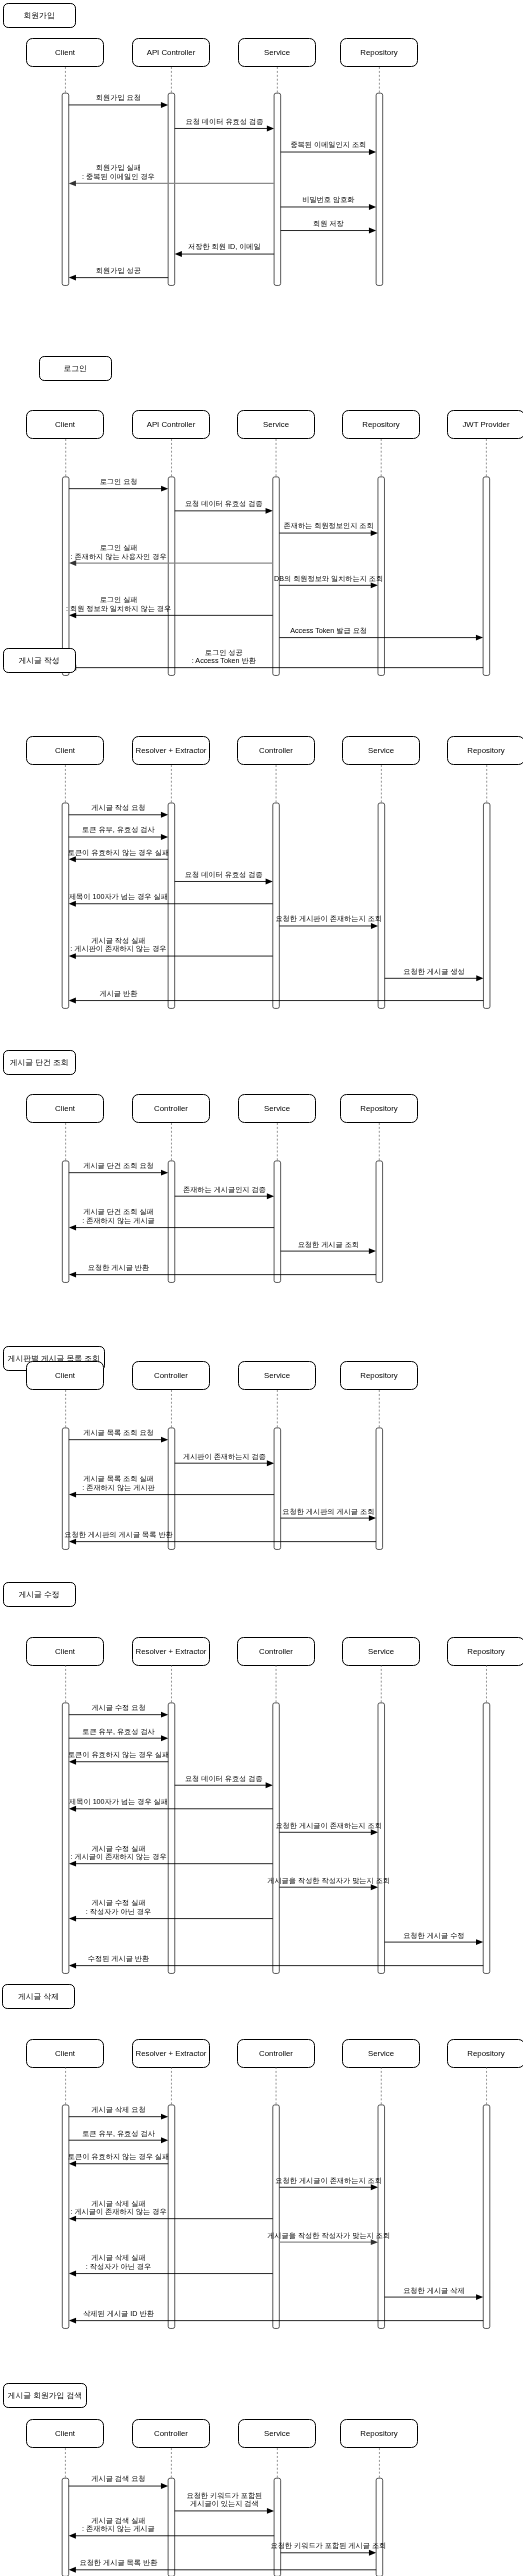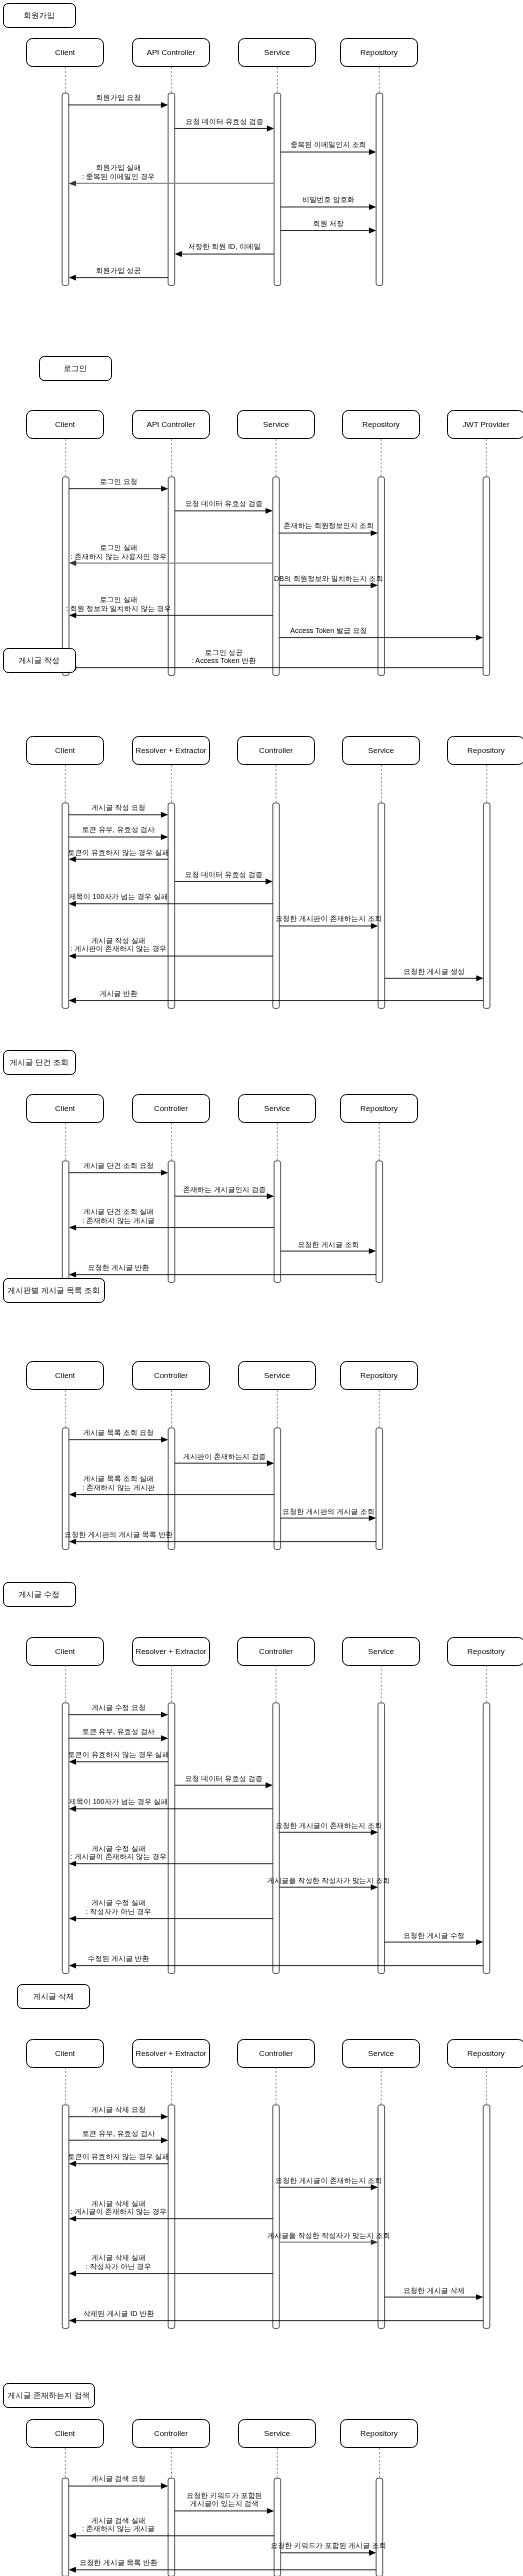--- a/index.html
+++ b/index.html
@@ -254,21 +254,21 @@
         </g>
         <text x="502" y="189" text-anchor="middle">요청한 게시글 조회</text>
         <g>
           <line x1="575" y1="232" x2="114" y2="232" stroke="#000000" stroke-width="1.3"></line>
           <polygon points="105,232 116,227.5 116,236.5" fill="#000000"></polygon>
         </g>
         <text x="181" y="225" text-anchor="middle">요청한 게시글 반환</text>
       </svg>
     </div>
     <div class="section" style="top: 0px;">
-      <div class="title-box" style="left: 2.6px; top: 1278px;">게시판별 게시글 목록 조회</div>
+      <div class="title-box" style="left: 2.6px; top: 1346px;">게시판별 게시글 목록 조회</div>
       <div class="pbox" style="left: 26px; top: 1361px;">Client</div>
       <div class="pbox" style="left: 132px; top: 1361px;">Controller</div>
       <div class="pbox" style="left: 238px; top: 1361px;">Service</div>
       <div class="pbox" style="left: 340px; top: 1361px;">Repository</div>
       <svg class="dsvg" width="524" height="166" style="top: 1390px;" viewBox="0 0 801 254">
         <line x1="100" y1="0" x2="100" y2="58" stroke="#5b5b5b" stroke-width="1" stroke-dasharray="3,3"></line>
         <rect x="95" y="58" width="10" height="186" rx="3" fill="#ffffff" stroke="#000000" stroke-width="1"></rect>
         <line x1="262" y1="0" x2="262" y2="58" stroke="#5b5b5b" stroke-width="1" stroke-dasharray="3,3"></line>
         <rect x="257" y="58" width="10" height="186" rx="3" fill="#ffffff" stroke="#000000" stroke-width="1"></rect>
         <line x1="424" y1="0" x2="424" y2="58" stroke="#5b5b5b" stroke-width="1" stroke-dasharray="3,3"></line>
@@ -374,21 +374,21 @@
         </g>
         <text x="663.5" y="417" text-anchor="middle">요청한 게시글 수정</text>
         <g>
           <line x1="739" y1="460" x2="114" y2="460" stroke="#000000" stroke-width="1.3"></line>
           <polygon points="105,460 116,455.5 116,464.5" fill="#000000"></polygon>
         </g>
         <text x="181" y="453" text-anchor="middle">수정된 게시글 반환</text>
       </svg>
     </div>
     <div class="section" style="top: 0px;">
-      <div class="title-box" style="left: 17px; top: 1984px;">게시글 삭제</div>
+      <div class="title-box" style="left: 2px; top: 1984px;">게시글 삭제</div>
       <div class="pbox" style="left: 26px; top: 2039px;">Client</div>
       <div class="pbox" style="left: 132px; top: 2039px;">Resolver + Extractor</div>
       <div class="pbox" style="left: 237px; top: 2039px;">Controller</div>
       <div class="pbox" style="left: 342px; top: 2039px;">Service</div>
       <div class="pbox" style="left: 447px; top: 2039px;">Repository</div>
       <svg class="dsvg" width="524" height="268" style="top: 2067px;" viewBox="0 0 801 410">
         <line x1="100" y1="0" x2="100" y2="58" stroke="#5b5b5b" stroke-width="1" stroke-dasharray="3,3"></line>
         <rect x="95" y="58" width="10" height="342" rx="3" fill="#ffffff" stroke="#000000" stroke-width="1"></rect>
         <line x1="262" y1="0" x2="262" y2="58" stroke="#5b5b5b" stroke-width="1" stroke-dasharray="3,3"></line>
         <rect x="257" y="58" width="10" height="342" rx="3" fill="#ffffff" stroke="#000000" stroke-width="1"></rect>
@@ -441,21 +441,21 @@
         </g>
         <text x="663.5" y="345" text-anchor="middle">요청한 게시글 삭제</text>
         <g>
           <line x1="739" y1="388" x2="114" y2="388" stroke="#000000" stroke-width="1.3"></line>
           <polygon points="105,388 116,383.5 116,392.5" fill="#000000"></polygon>
         </g>
         <text x="181" y="381" text-anchor="middle">삭제된 게시글 ID 반환</text>
       </svg>
     </div>
     <div class="section" style="top: 0px;">
-      <div class="title-box" style="left: 2.6px; top: 2383px;">게시글 존재하는지 검색</div>
+      <div class="title-box" style="left: 2.6px; top: 2383px;">게시글 회원가입 검색</div>
       <div class="pbox" style="left: 26px; top: 2419px;">Client</div>
       <div class="pbox" style="left: 132px; top: 2419px;">Controller</div>
       <div class="pbox" style="left: 238px; top: 2419px;">Service</div>
       <div class="pbox" style="left: 340px; top: 2419px;">Repository</div>
       <svg class="dsvg" width="524" height="135" style="top: 2448px;" viewBox="0 0 801 206">
         <line x1="100" y1="0" x2="100" y2="46" stroke="#5b5b5b" stroke-width="1" stroke-dasharray="3,3"></line>
         <rect x="95" y="46" width="10" height="150" rx="3" fill="#ffffff" stroke="#000000" stroke-width="1"></rect>
         <line x1="262" y1="0" x2="262" y2="46" stroke="#5b5b5b" stroke-width="1" stroke-dasharray="3,3"></line>
         <rect x="257" y="46" width="10" height="150" rx="3" fill="#ffffff" stroke="#000000" stroke-width="1"></rect>
         <line x1="424" y1="0" x2="424" y2="46" stroke="#5b5b5b" stroke-width="1" stroke-dasharray="3,3"></line>

